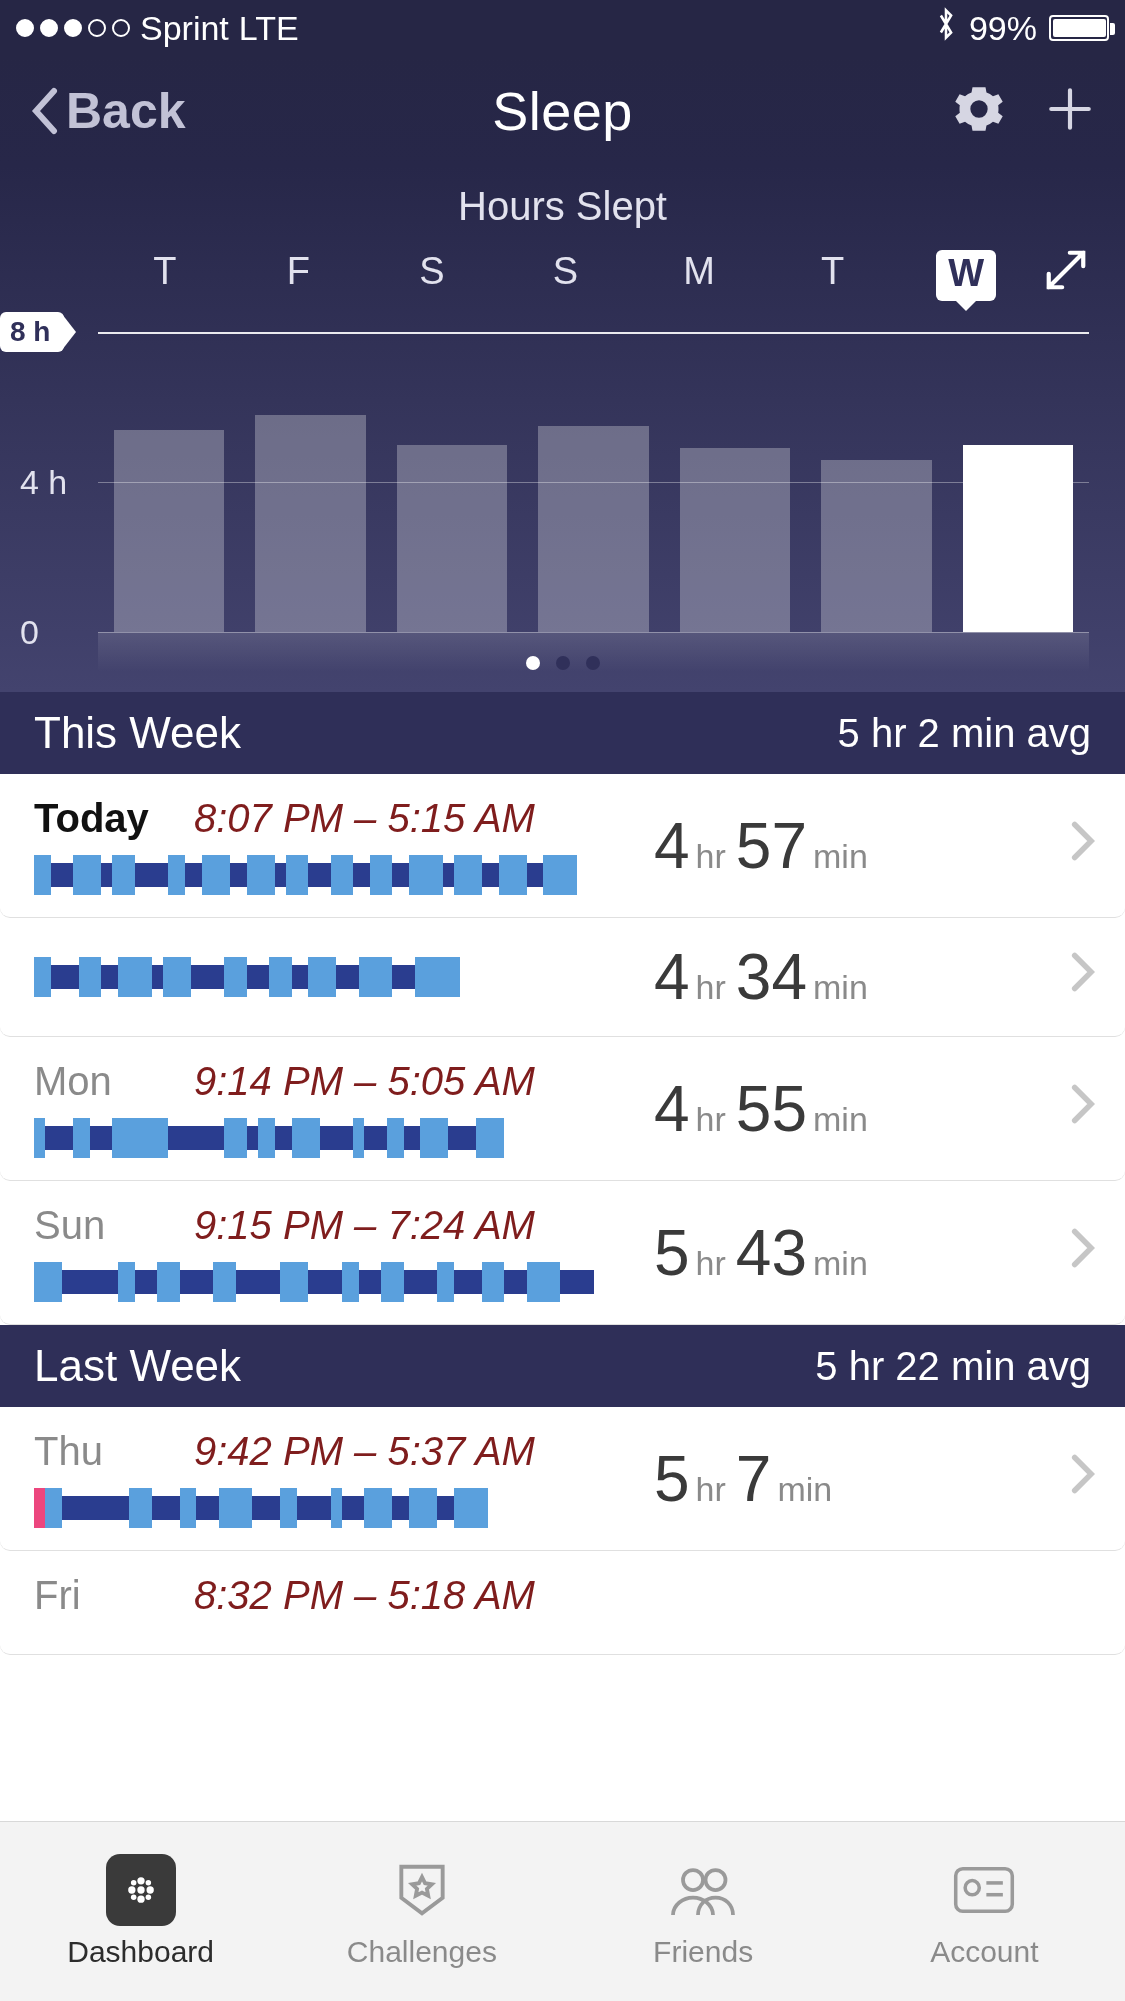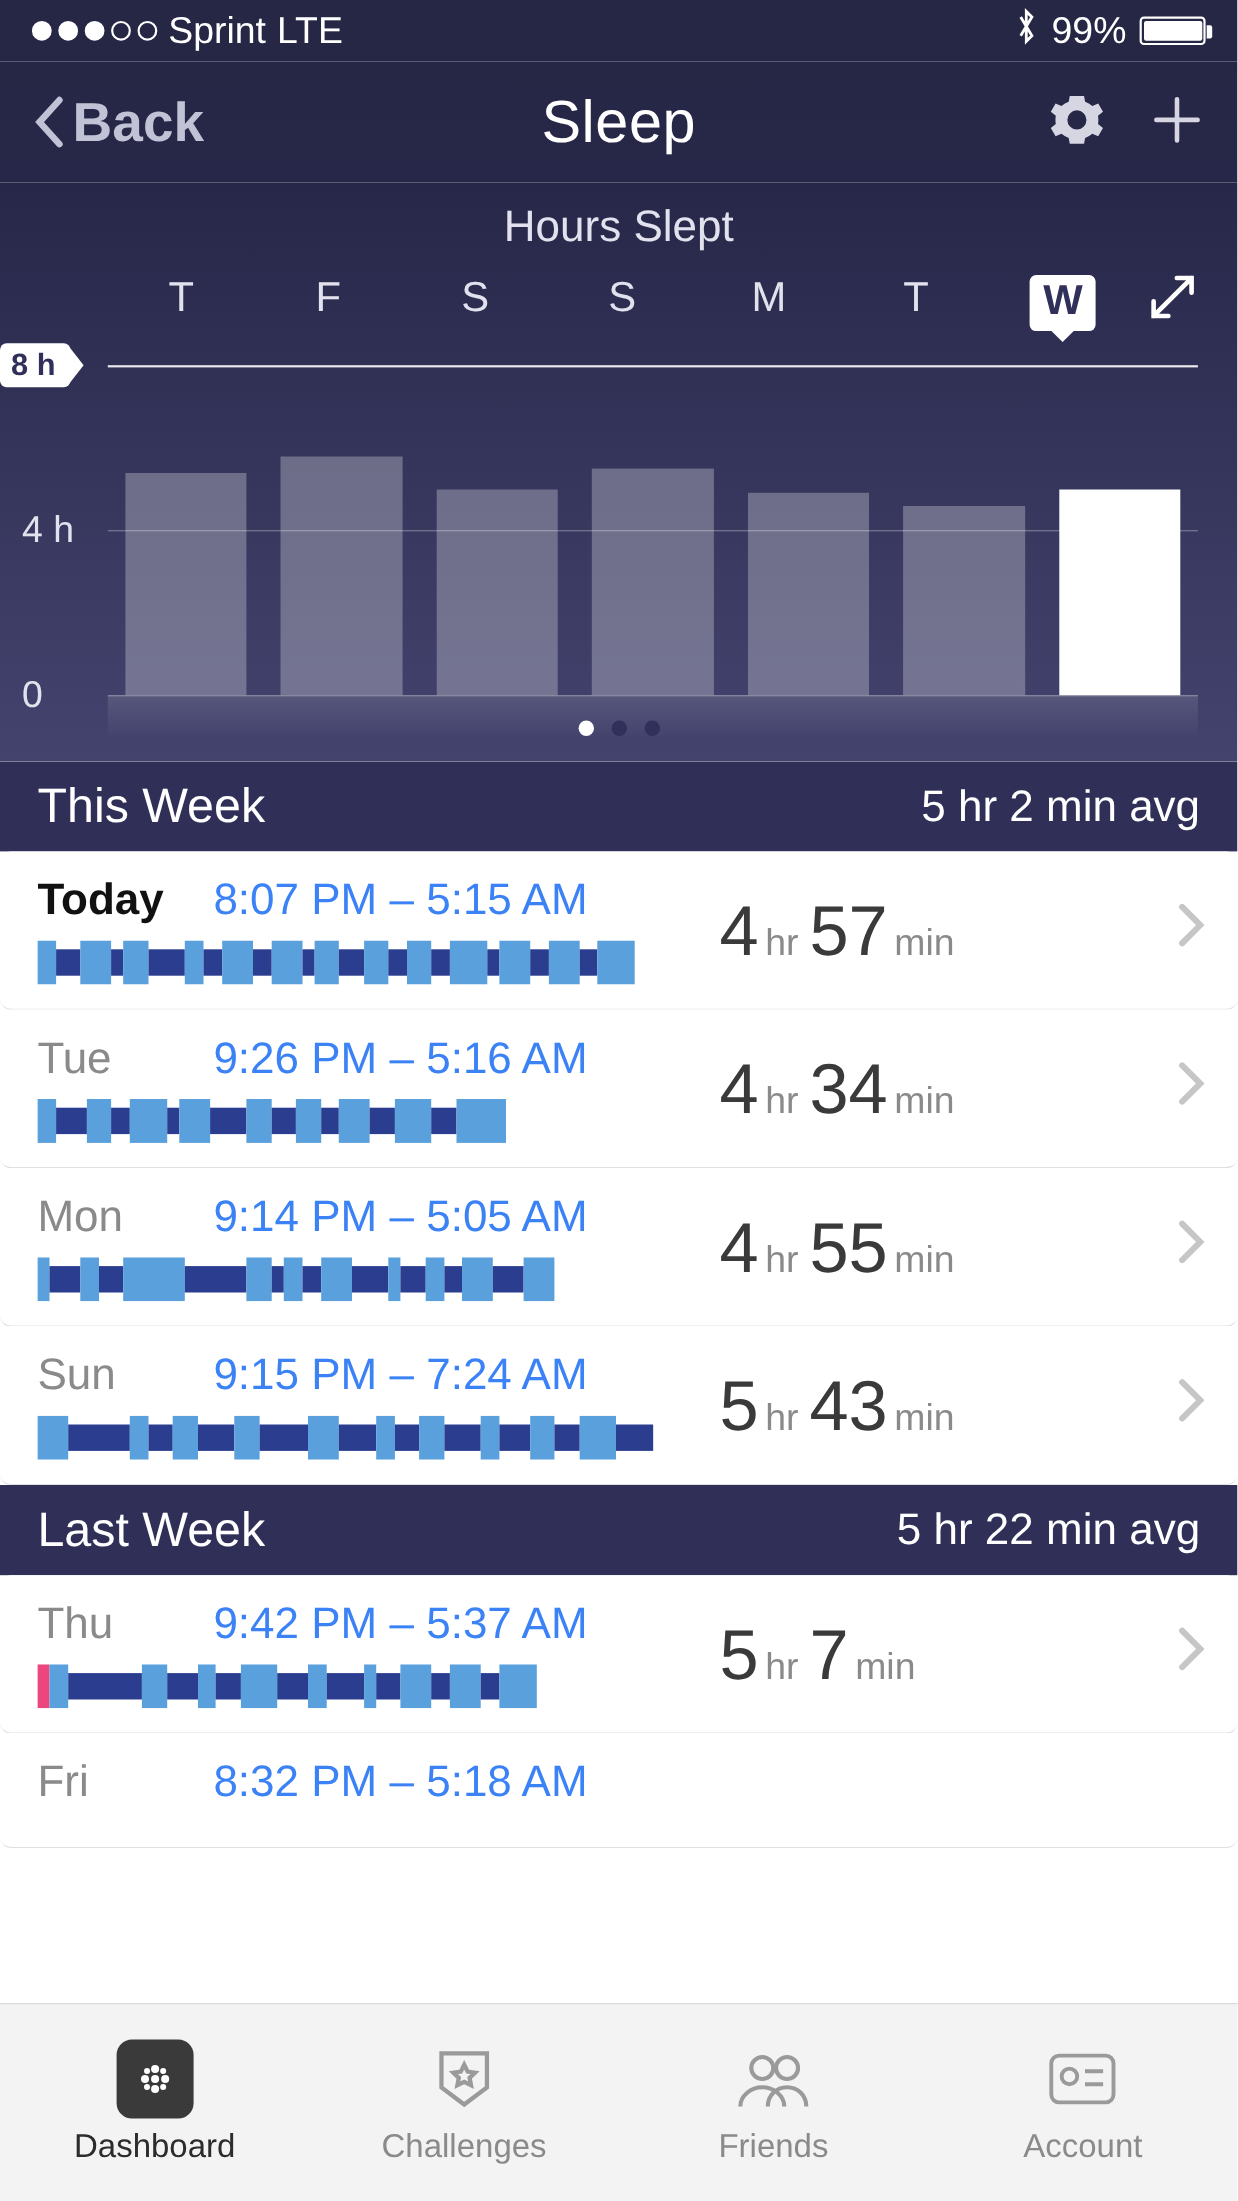--- a/index.html
+++ b/index.html
@@ -6,21 +6,21 @@
   html, body { width: 1125px; height: 2001px; overflow: hidden; }
   body { background: #fff; }
 
   
   .status-bar {
     height: 56px;
     background: #262645;
     color: #fff;
     display: flex;
     align-items: center;
-    padding: 0 29px;
+    padding: 0 16px;
     font-size: 34px;
     font-weight: 400;
   }
   .status-left { display: flex; align-items: center; gap: 10px; flex:1; }
   .signal-dots { display: flex; gap:6px; }
   .signal-dots span { width: 18px; height: 18px; border-radius: 50%; border: 2px solid #fff; display:inline-block; }
   .signal-dots span.f { background:#fff; }
   .status-center { flex:1; text-align:center; font-weight:600; }
   .status-right { flex:1; display:flex; justify-content:flex-end; align-items:center; gap:12px; }
   .battery { width:60px; height:26px; border:2px solid #fff; border-radius:4px; position:relative; }
@@ -119,21 +119,21 @@
     padding: 22px 30px 22px 34px;
     display:flex; align-items:center;
     background:#fff;
     position:relative;
     border-radius:10px;
   }
   .row-left { flex: 0 0 560px; }
   .row-top { display:flex; gap:40px; font-size:40px; margin-bottom:14px;}
   .row-day { color:#8a8a8a; width:120px;}
   .row-day.today { color:#111; font-weight:700;}
-  .row-range { color:#3b82f6;}
+  .row-range { color:#7f1d1d;font-style:italic;}
   .sleep-bar {
     height:40px; width:100%;
     display:flex; overflow:hidden;
     background:transparent;
   }
   .stage { height:100%; }
   .stage.deep { background:#2a3d8f; height:24px; align-self:center;}
   .stage.light { background:#5aa0dd;}
   .stage.wake { background:#ec467e;}
   .stage.gap { background:transparent;}
@@ -315,24 +315,20 @@
         <span class="unit">hr</span>
         <span class="big-num">57</span>
         <span class="unit">min</span>
       </div>
       <span class="chevron"><svg width="26" height="44" viewBox="0 0 14 24">
           <path d="M3 3l9 9-9 9" fill="none" stroke="#c6c6c6" stroke-width="3" stroke-linecap="round"></path>
         </svg></span>
     </div>
     <div class="row">
       <div class="row-left">
-        <div class="row-top">
-          <span class="row-day">Tue</span>
-          <span class="row-range">9:26 PM – 5:16 AM</span>
-        </div>
         <div class="sleep-bar-wrap">
           <div class="sleep-bar">
             <div class="stage light" style="width: 3%;"></div>
             <div class="stage deep" style="width: 5%;"></div>
             <div class="stage light" style="width: 4%;"></div>
             <div class="stage deep" style="width: 3%;"></div>
             <div class="stage light" style="width: 6%;"></div>
             <div class="stage deep" style="width: 2%;"></div>
             <div class="stage light" style="width: 5%;"></div>
             <div class="stage deep" style="width: 6%;"></div>

